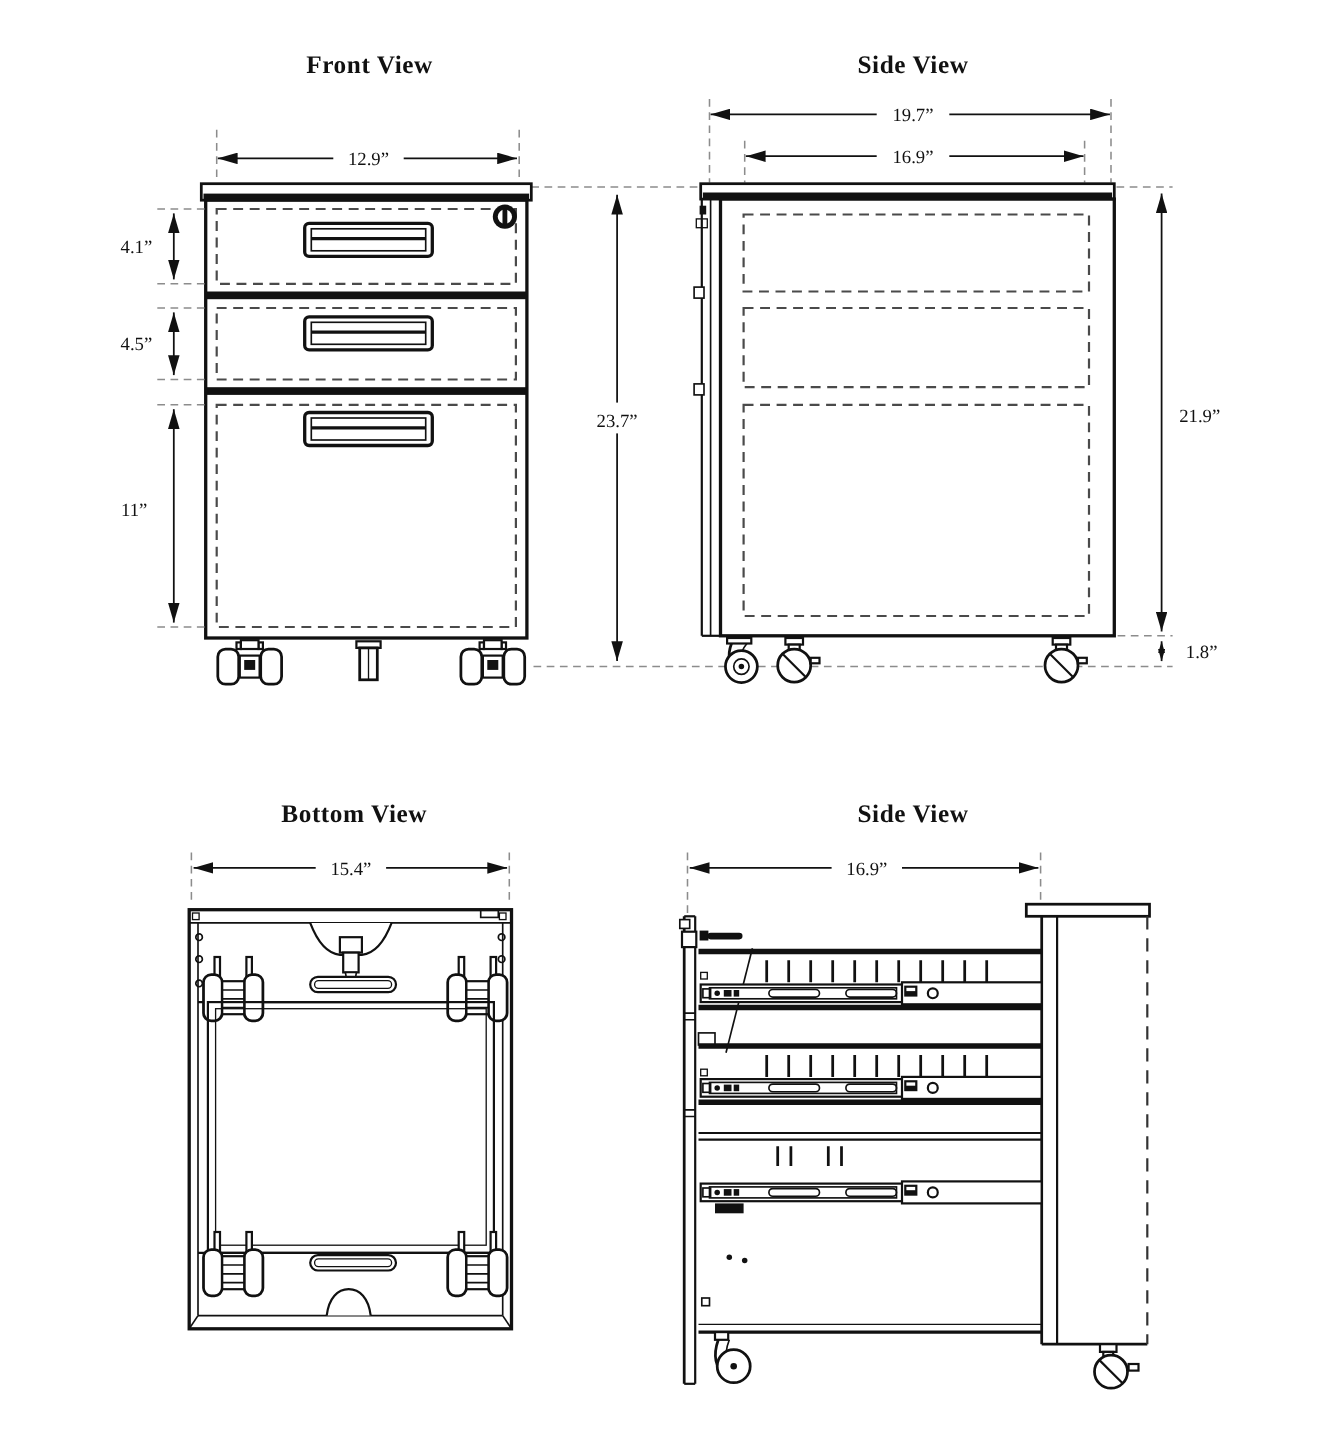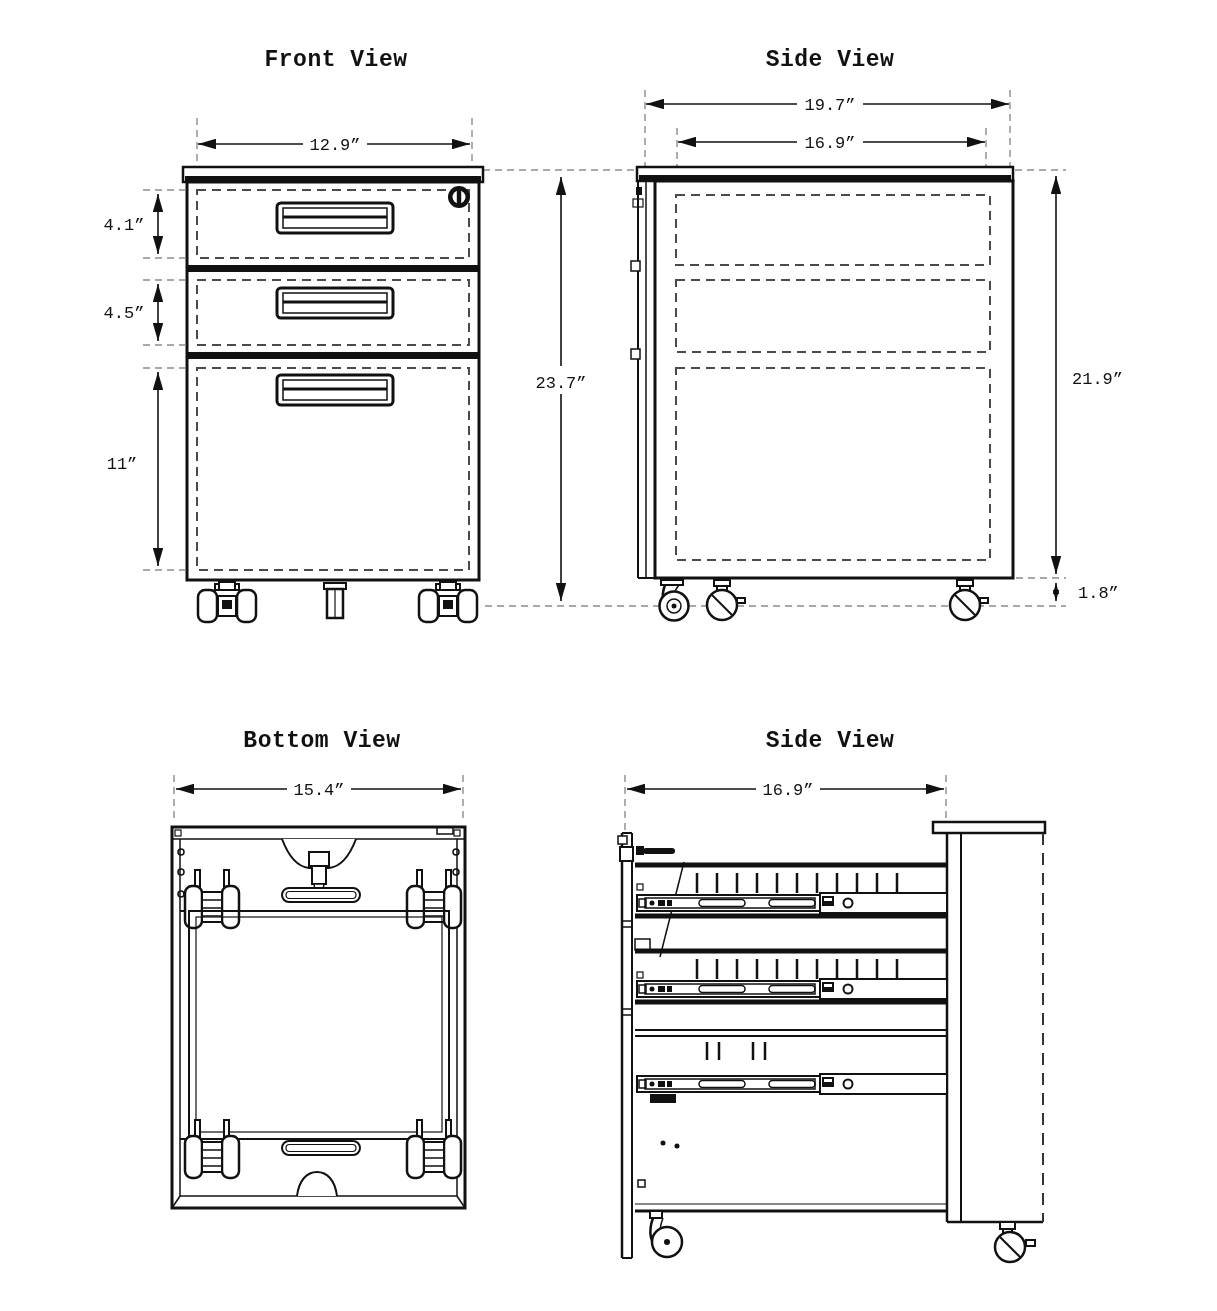--- a/index.html
+++ b/index.html
@@ -1,21 +1,21 @@
 <!DOCTYPE html>
 <html style="--line: #111111; --dim-text: #111111; --dashed-detail: #4a4a4a; --dashed-dim: #8c8c8c; --background: #ffffff;"><head>
 <meta charset="utf-8">
 <style>
   :root{
     --line:#111111; --dim-text:#111111; --dashed-detail:#4a4a4a;
     --dashed-dim:#8c8c8c; --background:#ffffff;
   }
   html,body{margin:0;padding:0;background:var(--background);}
   .canvas{width:1091px;height:1311px;background:var(--background);
-    font-family:Liberation Mono, monospace;position:relative;}
+    font-family:Liberation Serif, serif;position:relative;}
   svg{display:block}
   text.title{font-size:23px;font-weight:700;fill:var(--dim-text);letter-spacing:.5px}
   text.dim{font-size:17px;fill:var(--dim-text)}
   .ln{stroke:var(--line);fill:none;stroke-linecap:butt}
   .lnf{stroke:var(--line);fill:#fff}
   .blk{fill:var(--line);stroke:none}
   .wht{fill:#fff;stroke:none}
   .s1{stroke-width:1.2}.s15{stroke-width:1.5}.s2{stroke-width:2}
   .s25{stroke-width:2.5}.s3{stroke-width:3}.s5{stroke-width:5}
   .dimline{stroke:var(--dim-text);stroke-width:1.6;fill:none}

